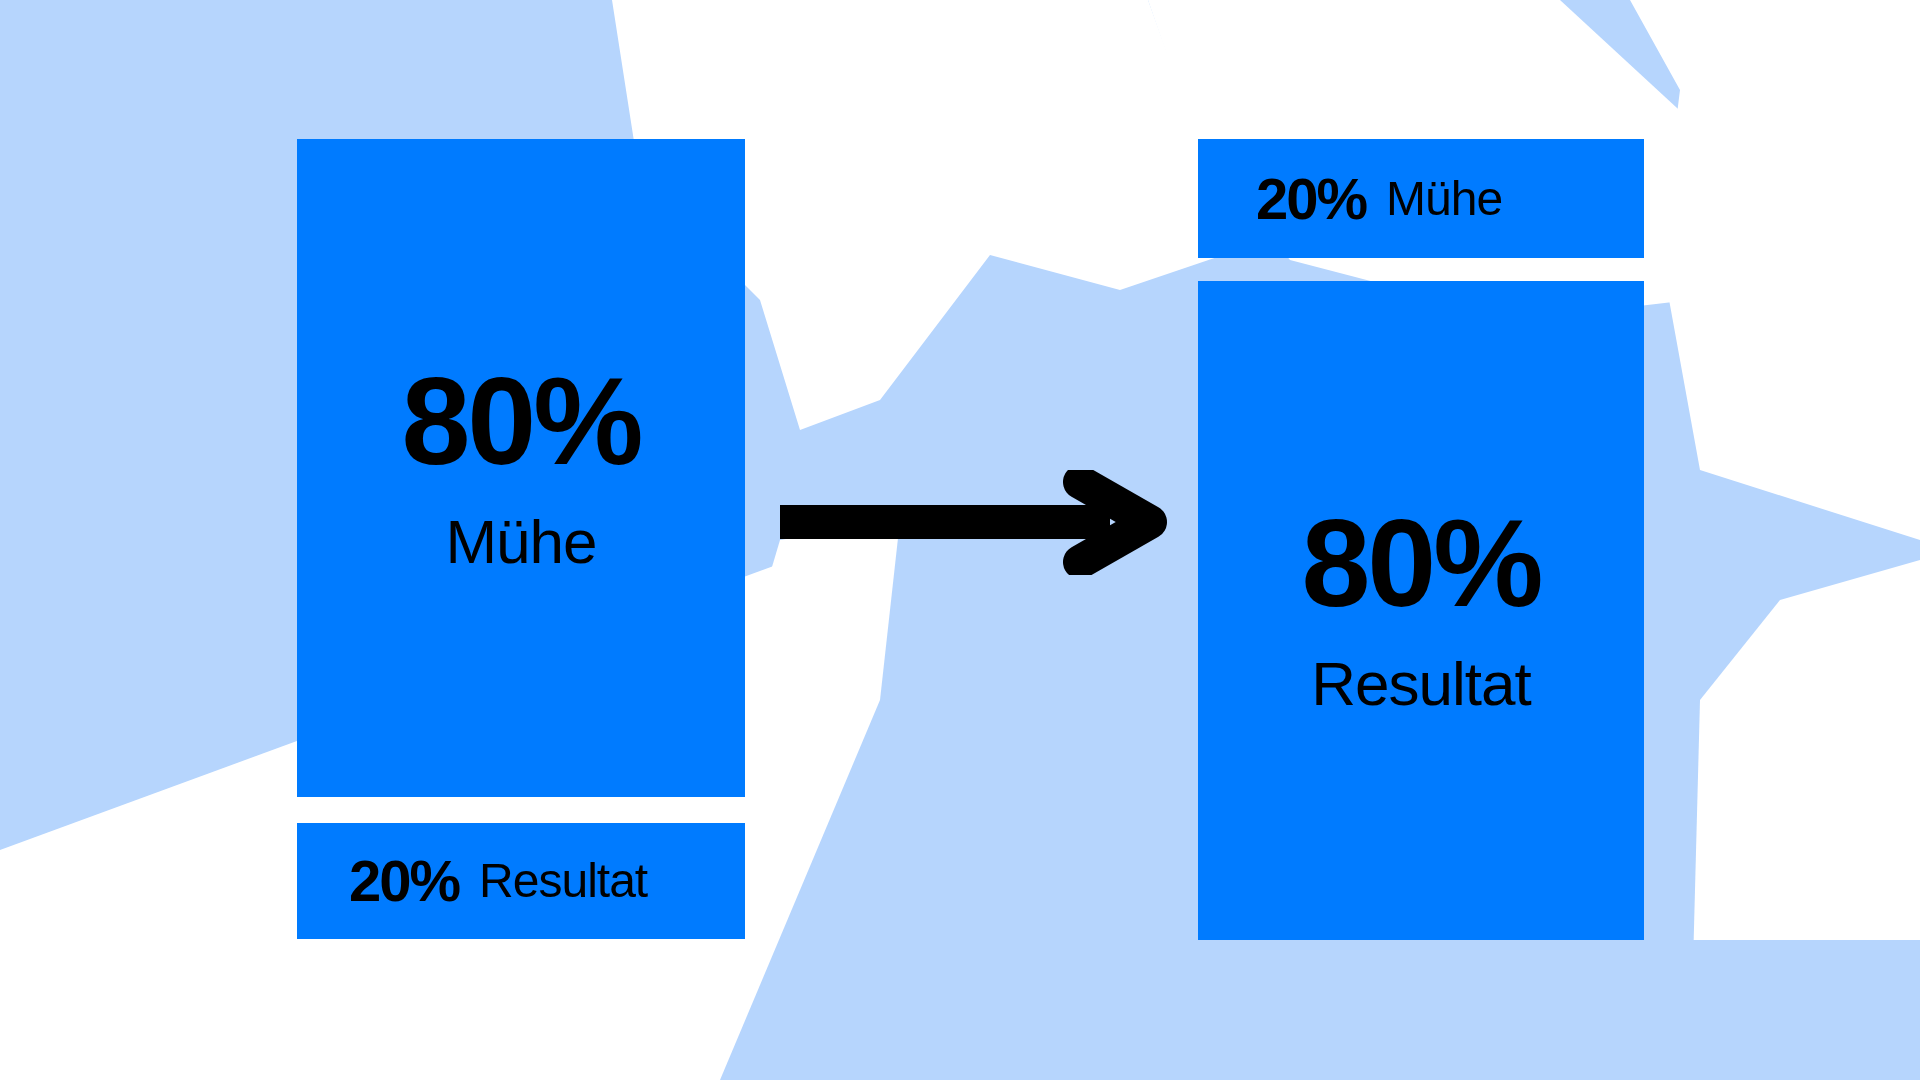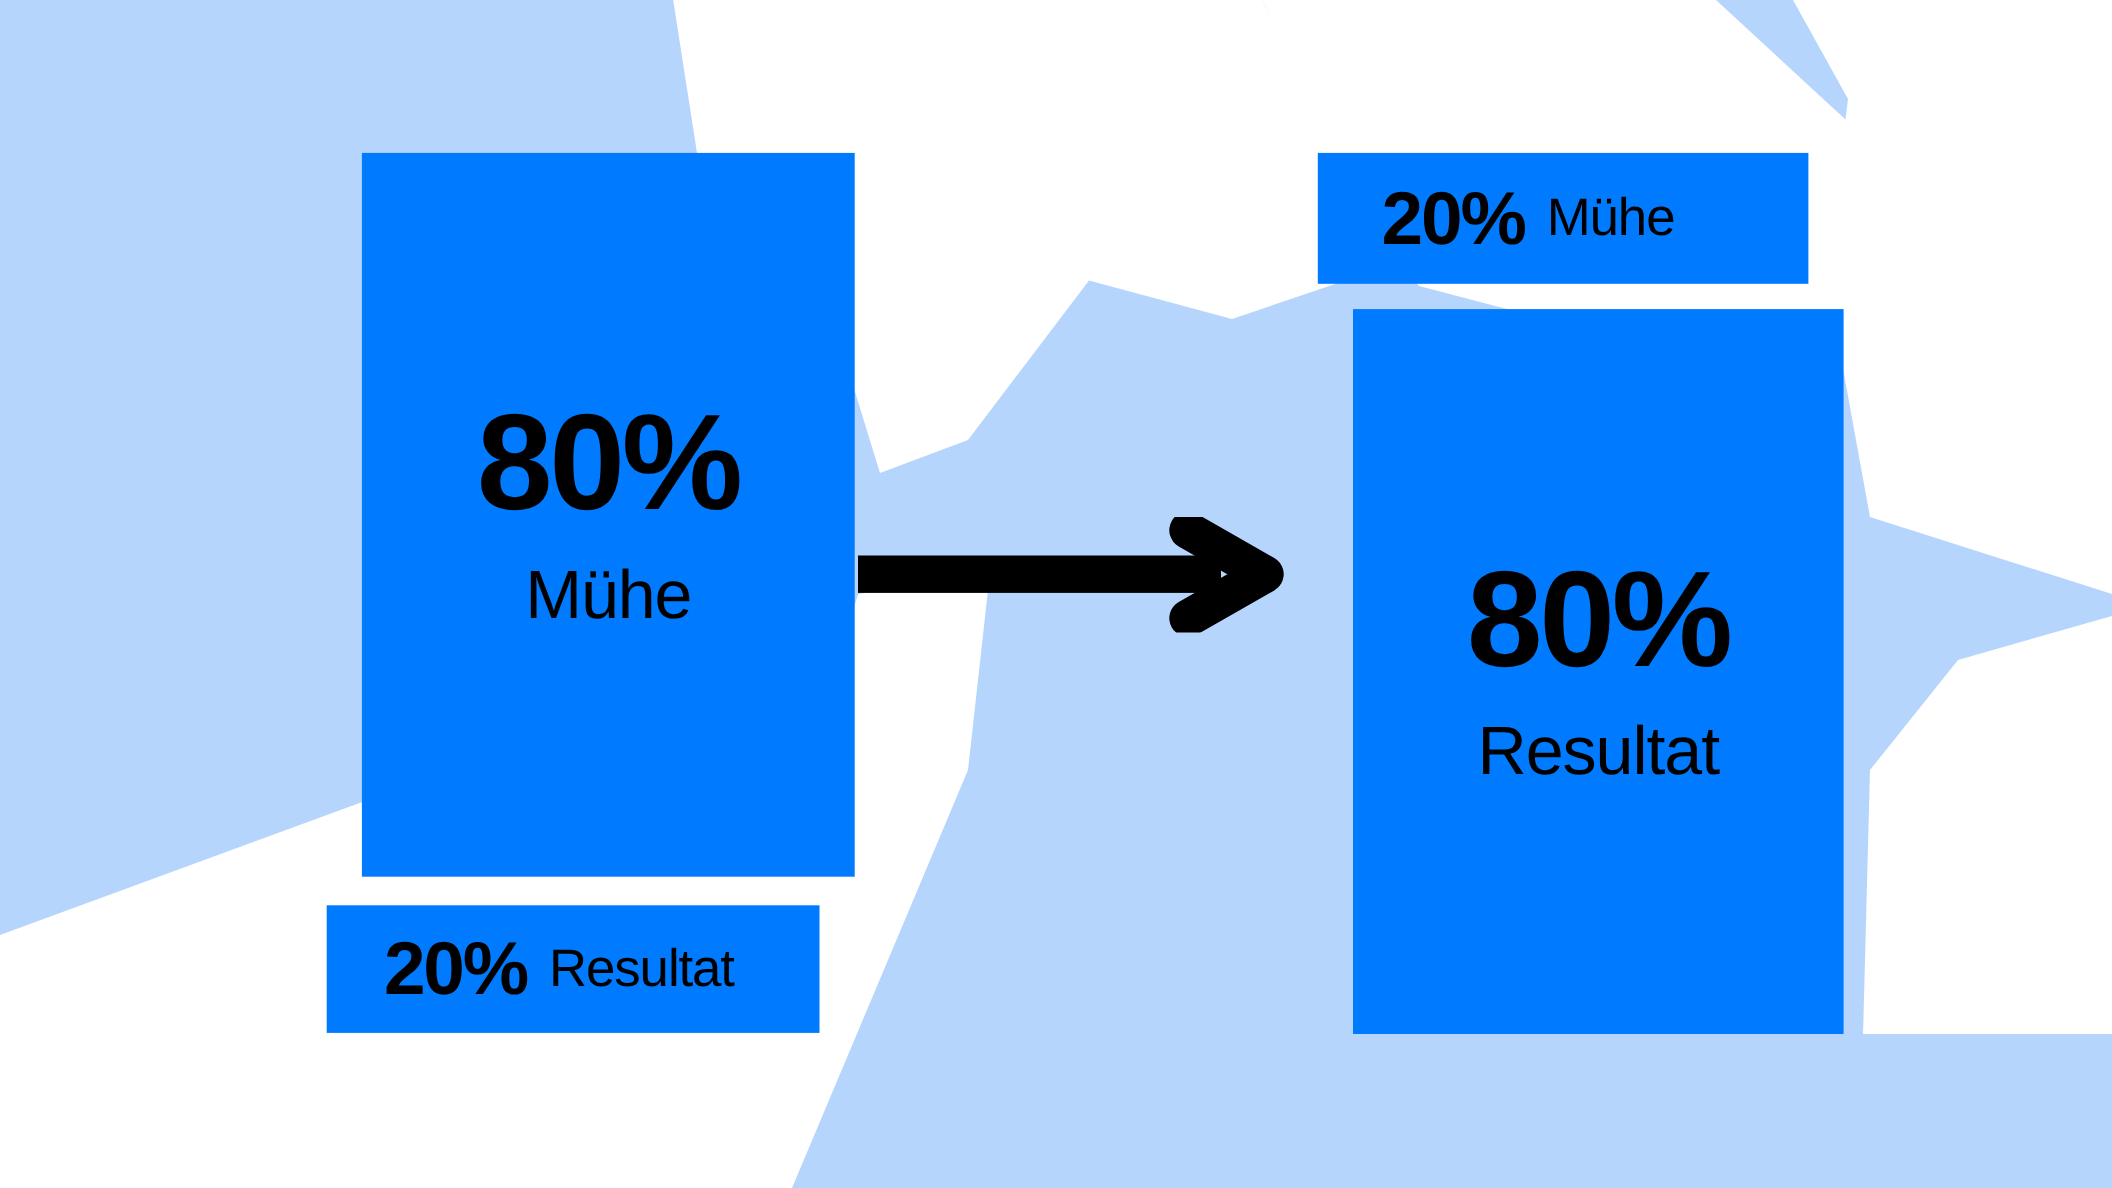--- a/index.html
+++ b/index.html
@@ -28,21 +28,20 @@
   .bar {
     position: absolute;
     z-index: 2;
     box-sizing: border-box;
     display: flex;
   }
   .bar-vertical {
     flex-direction: column;
     align-items: center;
     justify-content: center;
-    margin-left: 32px;
   }
   .bar-horizontal {
     flex-direction: row;
     align-items: center;
     justify-content: flex-start;
   }
 
   
   #bar-effort-large {
     left: 297px;
@@ -81,21 +80,21 @@
   }
   .label-big {
     font-size: 62px;
     font-weight: 400;
     line-height: 1.05;
     letter-spacing: -1px;
     color: #000000;
     margin-top: 28px;
   }
   .pct-small {
-    font-size: 68px;
+    font-size: 58px;
     font-weight: 700;
     line-height: 1;
     letter-spacing: -2px;
     color: #000000;
   }
   .label-small {
     font-size: 48px;
     font-weight: 400;
     line-height: 1;
     letter-spacing: -1px;

